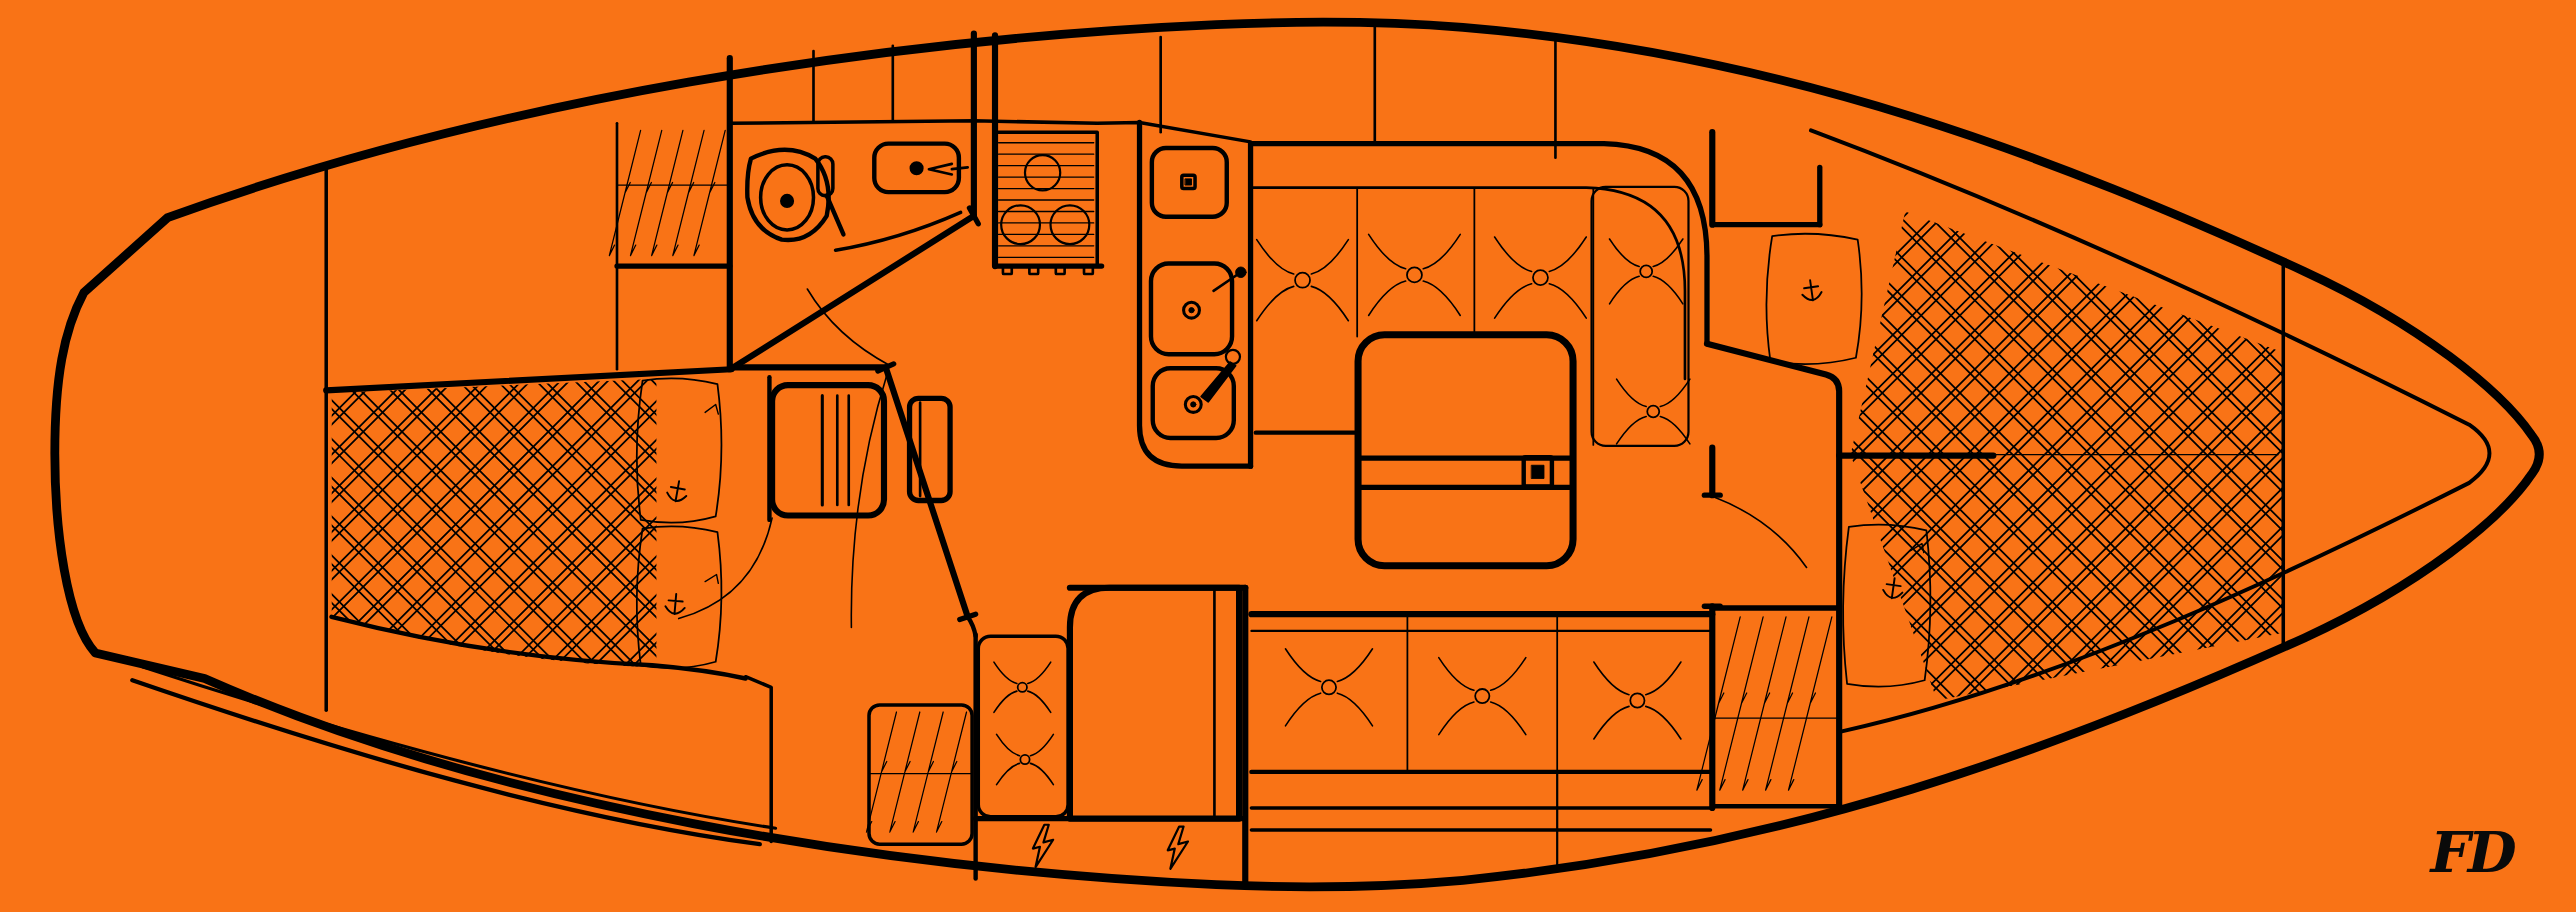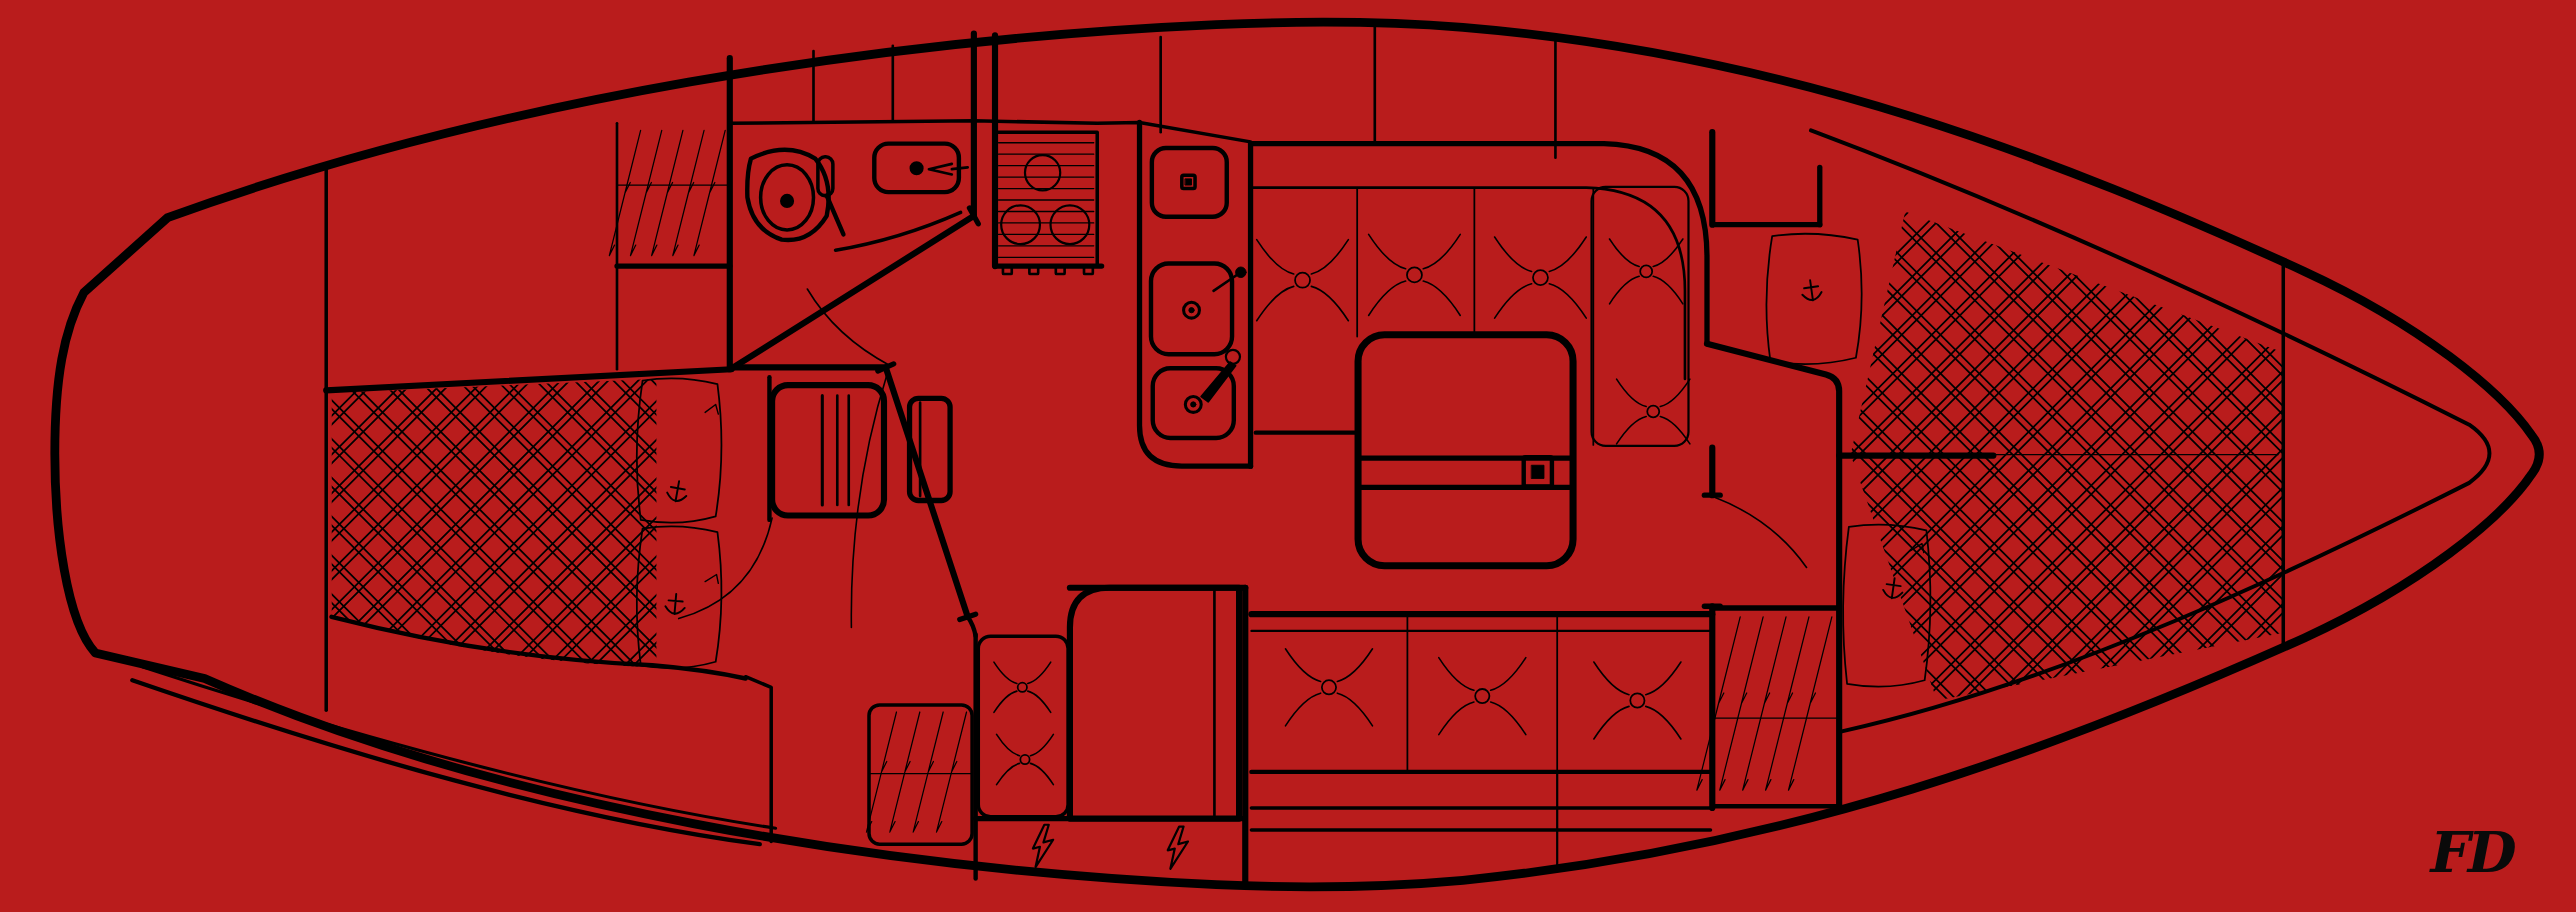--- a/index.html
+++ b/index.html
@@ -1,16 +1,16 @@
 <!DOCTYPE html>
 <html style="font-size:14px"><head>
 <meta charset="utf-8">
 <style>
   html,body{margin:0;padding:0;background:#ffffff;}
-  .stage{width:2576px;height:912px;background:#b91c1c;position:relative;overflow:hidden;}
+  .stage{width:2576px;height:912px;background:#f97316;position:relative;overflow:hidden;}
   svg{display:block;width:2576px;height:912px;}
   .sig{font-family:"DejaVu Serif", serif;font-style:italic;font-weight:700;
        font-size:64px;letter-spacing:-3px;fill:#0a0a0a;}
 </style>
 </head>
 <body>
 
 <div class="stage">
   <svg viewBox="0 0 2923 1035" xmlns="http://www.w3.org/2000/svg" aria-label="Sailboat interior layout floor plan, top view line drawing">
     <defs>

